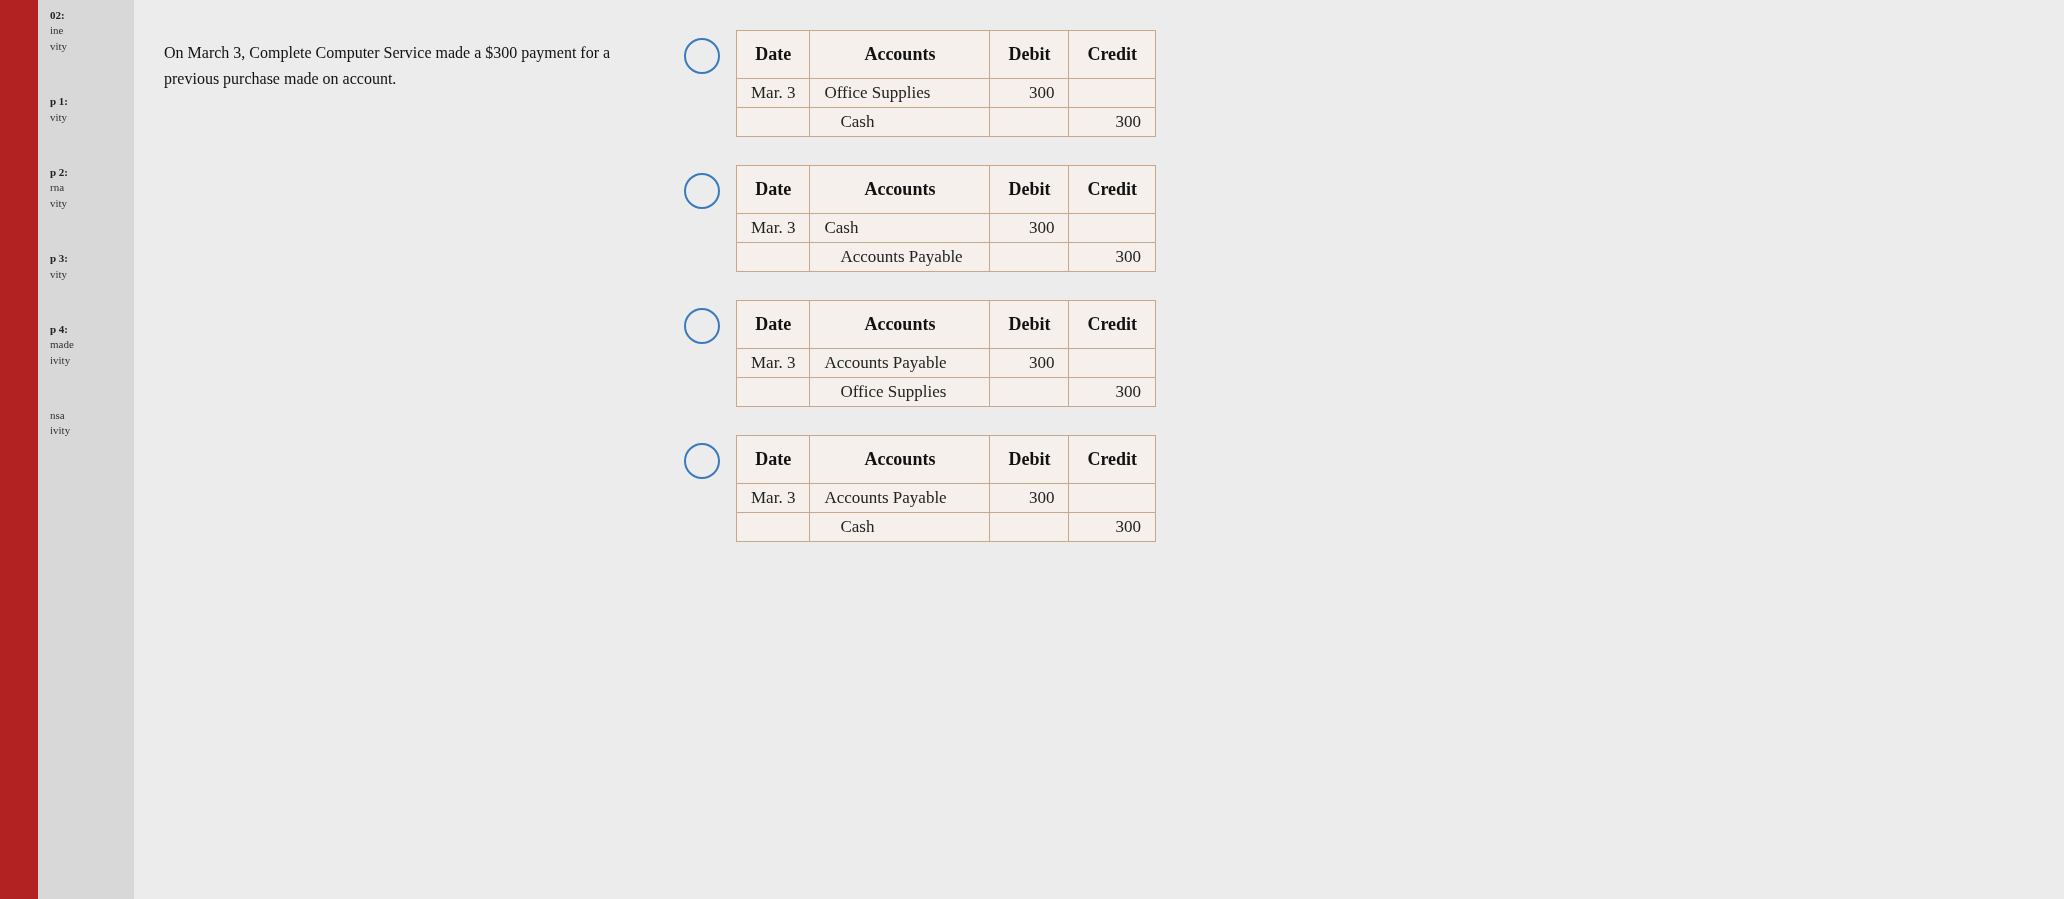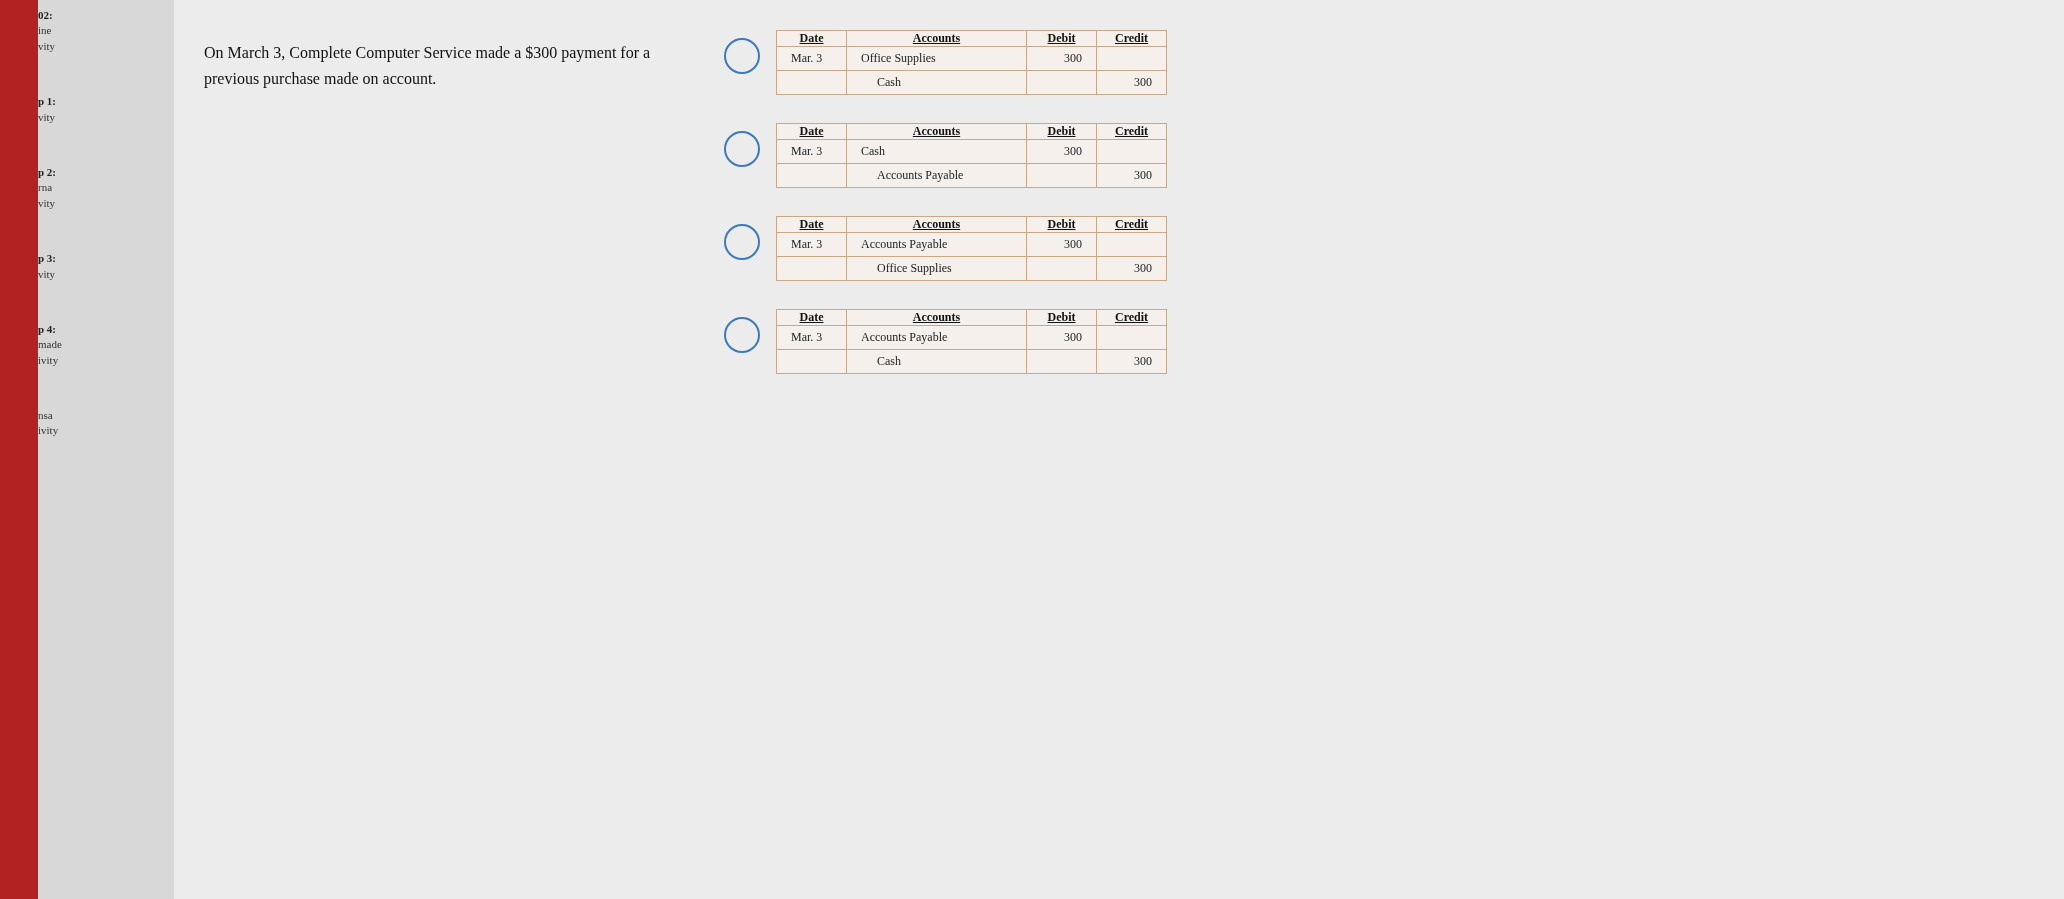--- a/index.html
+++ b/index.html
@@ -17,23 +17,23 @@
     .sidebar {
       width: 38px;
       background: #b22222;
       display: flex;
       flex-direction: column;
       flex-shrink: 0;
     }
 
     
     .left-nav {
-      width: 136px;
+      width: 96px;
       background: #d8d8d8;
-      padding: 8px 0;
+      padding: 8px 12px;
       flex-shrink: 0;
       display: flex;
       flex-direction: column;
       gap: 40px;
     }
 
     .nav-item {
       font-size: 11px;
       color: #333;
       line-height: 1.4;
@@ -102,32 +102,31 @@
     
     .journal-table {
       border-collapse: collapse;
       background: #f5f0eb;
       border: 1.5px solid #c8a888;
     }
 
     .journal-table th {
       background: #f5f0eb;
       border: 1.5px solid #c8a888;
-      padding: 0 18px;
+      padding: 13px 18px;
       font-weight: bold;
-      font-size: 12px;
+      font-size: 18px;
       text-align: center;
       color: #111;
-      text-decoration: underline;
     }
 
     .journal-table td {
       border: 1.5px solid #c8a888;
       padding: 4px 14px;
-      font-size: 12px;
+      font-size: 17px;
       color: #222;
     }
 
     .td-date {
       text-align: left;
       min-width: 70px;
     }
 
     .td-accounts {
       text-align: left;

